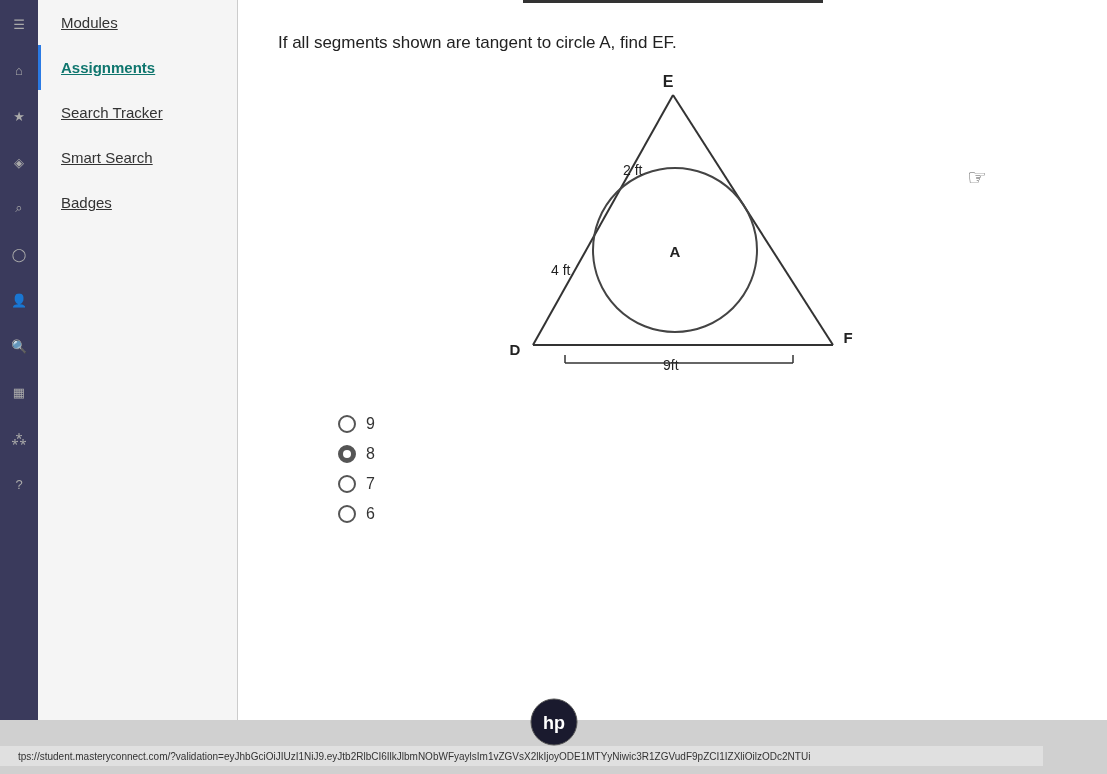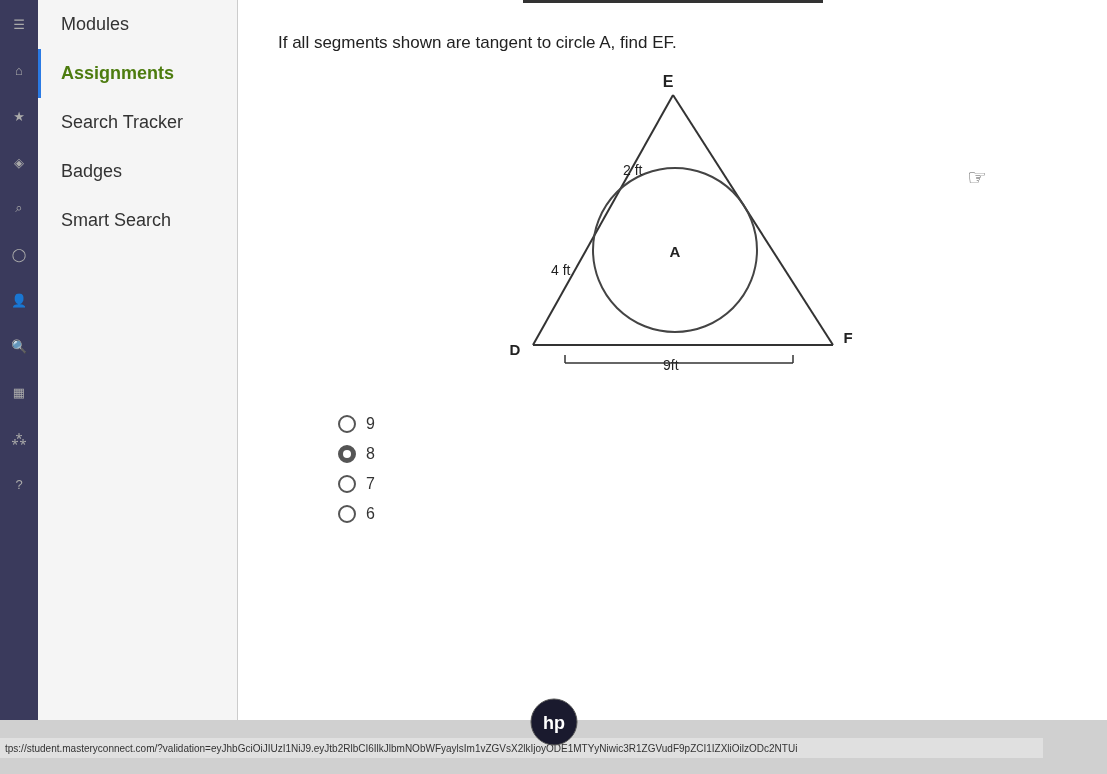--- a/index.html
+++ b/index.html
@@ -42,29 +42,30 @@
       position: absolute;
       left: 38px; top: 0;
       width: 200px;
       height: 720px;
       background: #f5f5f5;
       border-right: 1px solid #ccc;
       z-index: 9;
     }
     .nav-item {
       padding: 14px 20px;
-      font-size: 18px;
+      font-size: 15px;
       color: #333;
       cursor: pointer;
       border-left: 3px solid transparent;
+      text-decoration: underline;
     }
     .nav-item.active {
       border-left: 3px solid #2a7ae4;
       font-weight: bold;
-      color: #4d7c0f;
+      color: #0f766e;
     }
 
     
     .main-content {
       position: absolute;
       left: 238px; top: 0;
       width: 869px;
       height: 720px;
       background: #fff;
       overflow: hidden;
@@ -129,29 +130,29 @@
     .radio-inner {
       width: 8px;
       height: 8px;
       border-radius: 50%;
       background: #fff;
     }
 
     
     .url-bar {
       position: absolute;
-      left: 0; bottom: 16px;
+      left: 0; bottom: 8px;
       width: 1043px;
       height: 20px;
       background: #e0e0e0;
       font-size: 10px;
       color: #333;
       display: flex;
       align-items: center;
-      padding-left: 5px;
+      padding-left: 18px;
       overflow: hidden;
       white-space: nowrap;
     }
 
     
     .cursor-icon {
       position: absolute;
       top: 165px;
       right: 120px;
       font-size: 22px;
@@ -172,22 +173,22 @@
   <div class="sidebar-icon">🔍</div>
   <div class="sidebar-icon">▦</div>
   <div class="sidebar-icon">⁂</div>
   <div class="sidebar-icon">?</div>
 </div>
 
 <div class="left-nav">
   <div class="nav-item">Modules</div>
   <div class="nav-item active">Assignments</div>
   <div class="nav-item">Search Tracker</div>
+  <div class="nav-item">Smart Search</div>
   <div class="nav-item">Badges</div>
-  <div class="nav-item">Smart Search</div>
 </div>
 
 <div class="main-content">
   <div class="top-bar-line"></div>
 
   <div class="question-area">
     <div class="question-text">If all segments shown are tangent to circle A, find EF.</div>
 
     <div class="diagram-container">
       <svg width="520" height="320" viewBox="0 0 520 320">

